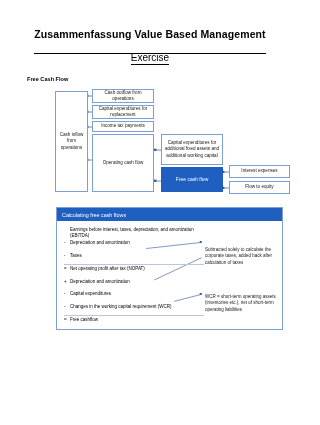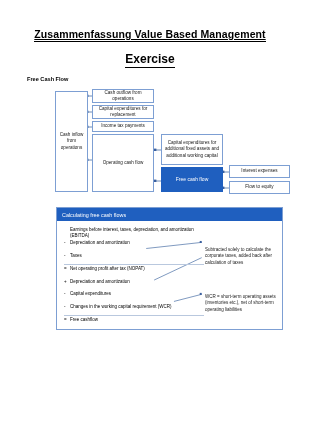--- a/index.html
+++ b/index.html
@@ -19,29 +19,29 @@
   
   .doc-title {
     position: absolute;
     left: 0; right: 0;
     top: 28px;
     text-align: center;
     font-size: 10.5px;
     font-weight: bold;
     letter-spacing: .1px;
   }
-  .doc-title span { border-bottom: 1.4px solid #000; padding-bottom: 1px; text-decoration: underline; }
+  .doc-title span { border-bottom: 1.4px solid #000; padding-bottom: 13px; }
 
   .doc-subtitle {
     position: absolute;
     left: 0; right: 0;
     top: 52px;
     text-align: center;
-    font-size: 12px;
-    font-weight: bold;
+    font-size: 10px;
+    font-weight: normal;
   }
   .doc-subtitle span { border-bottom: 1.2px solid #000; padding-bottom: 1px; }
 
   .section-label {
     position: absolute;
     left: 27px;
     top: 76px;
     font-size: 5.6px;
     font-weight: bold;
   }

